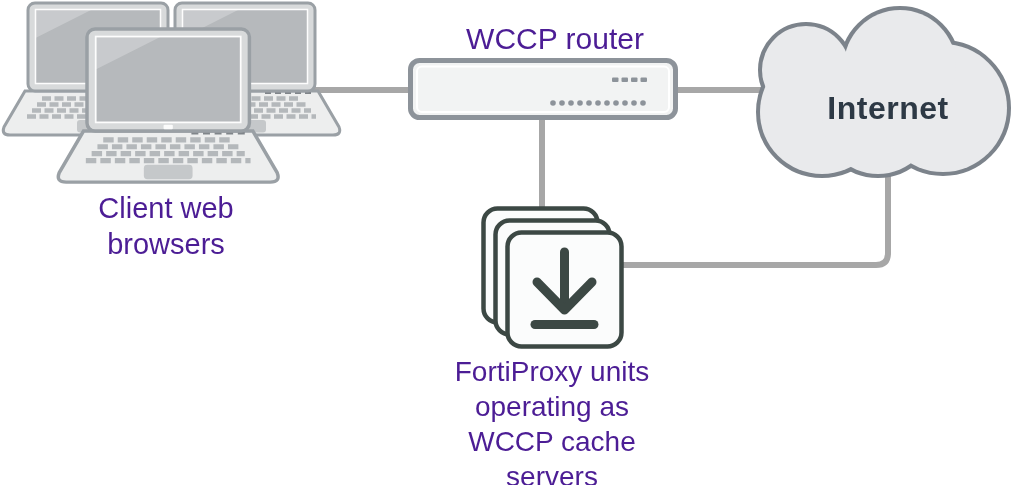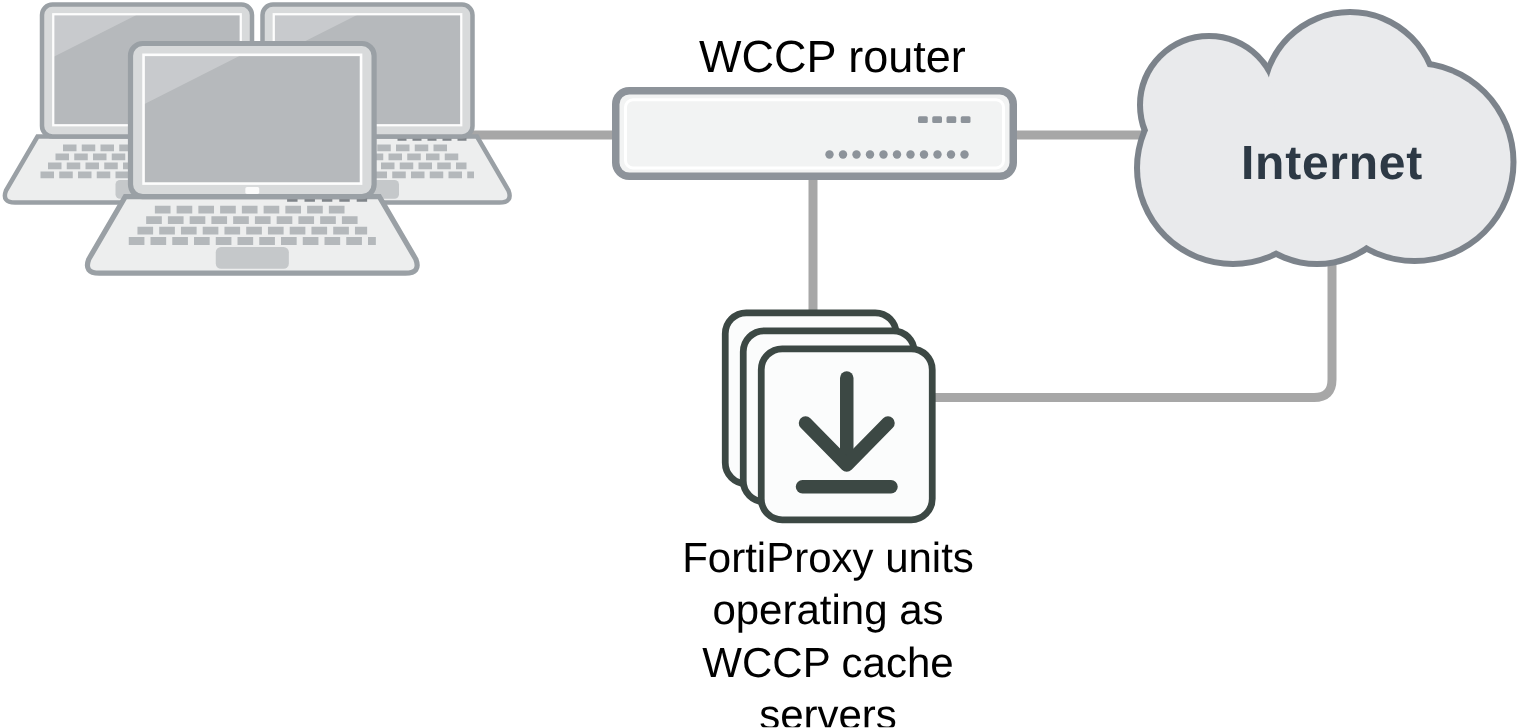--- a/index.html
+++ b/index.html
@@ -9,21 +9,21 @@
     height: 485px;
     background: #ffffff;
     overflow: hidden;
     font-family: "Liberation Sans", sans-serif;
   }
   #diagram-svg { position: absolute; left: 0; top: 0; }
   .node-label {
     position: absolute;
     text-align: center;
     white-space: pre-line;
-    color: #000000;
+    color: #4c1d95;
     font-family: "Liberation Sans", sans-serif;
   }
   #client-label   { left: 16px;  top: 190px; width: 300px; font-size: 29px; line-height: 36px; }
   #router-label   { left: 405px; top: 22px;  width: 300px; font-size: 30px; line-height: 34px; }
   #internet-label { left: 788px; top: 92px;  width: 200px; font-size: 32px; line-height: 33px;
                     font-weight: bold; color: #2d3945; letter-spacing: 0.5px; text-align: center; }
   #fortiproxy-label { left: 402px; top: 354px; width: 300px; font-size: 28px; line-height: 35px; }
 </style>
 </head>
 <body>
@@ -115,19 +115,21 @@
         <rect x="507.5" y="232.5" width="114" height="114" rx="14"></rect>
       </g>
       <g stroke="#3c4844" stroke-width="9" fill="none" stroke-linecap="round" stroke-linejoin="round">
         <path d="M564.5 252 V303"></path>
         <path d="M537 282 L564.5 310 L592 282"></path>
         <path d="M535 324.5 H594"></path>
       </g>
     </g>
   </svg>
 
+  <div class="node-label" id="client-label">Client web
+browsers</div>
   <div class="node-label" id="router-label">WCCP router</div>
   <div class="node-label" id="internet-label">Internet</div>
   <div class="node-label" id="fortiproxy-label">FortiProxy units
 operating as
 WCCP cache
 servers</div>
 </div>
 
 </body></html>

